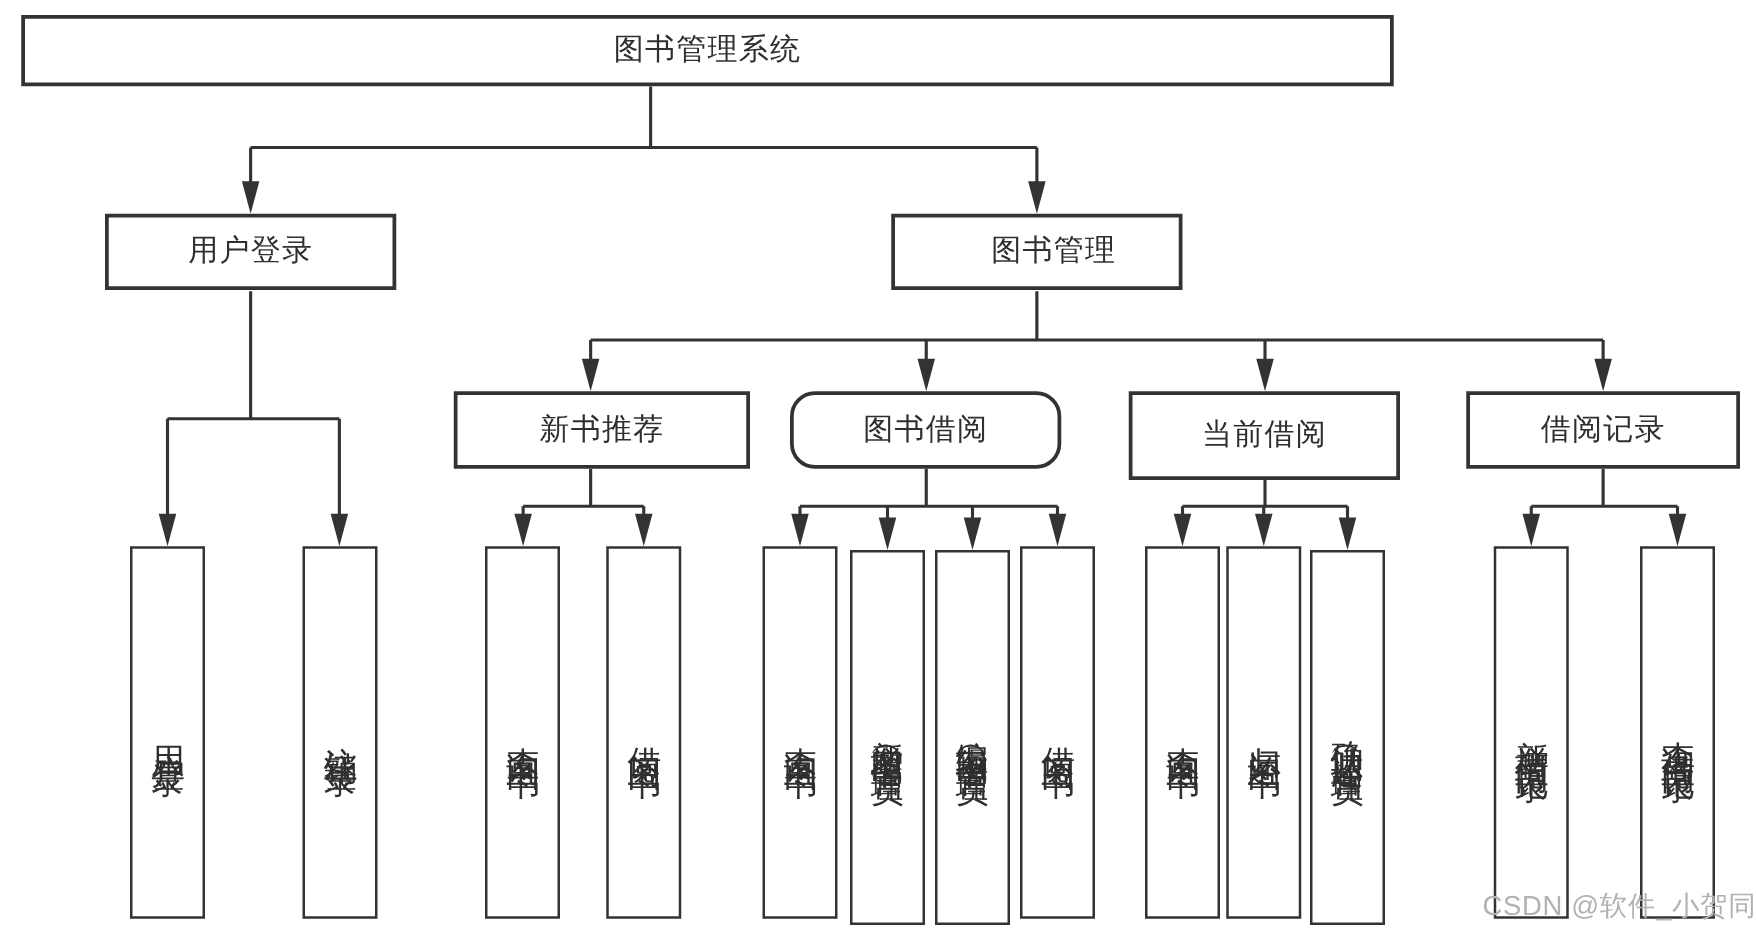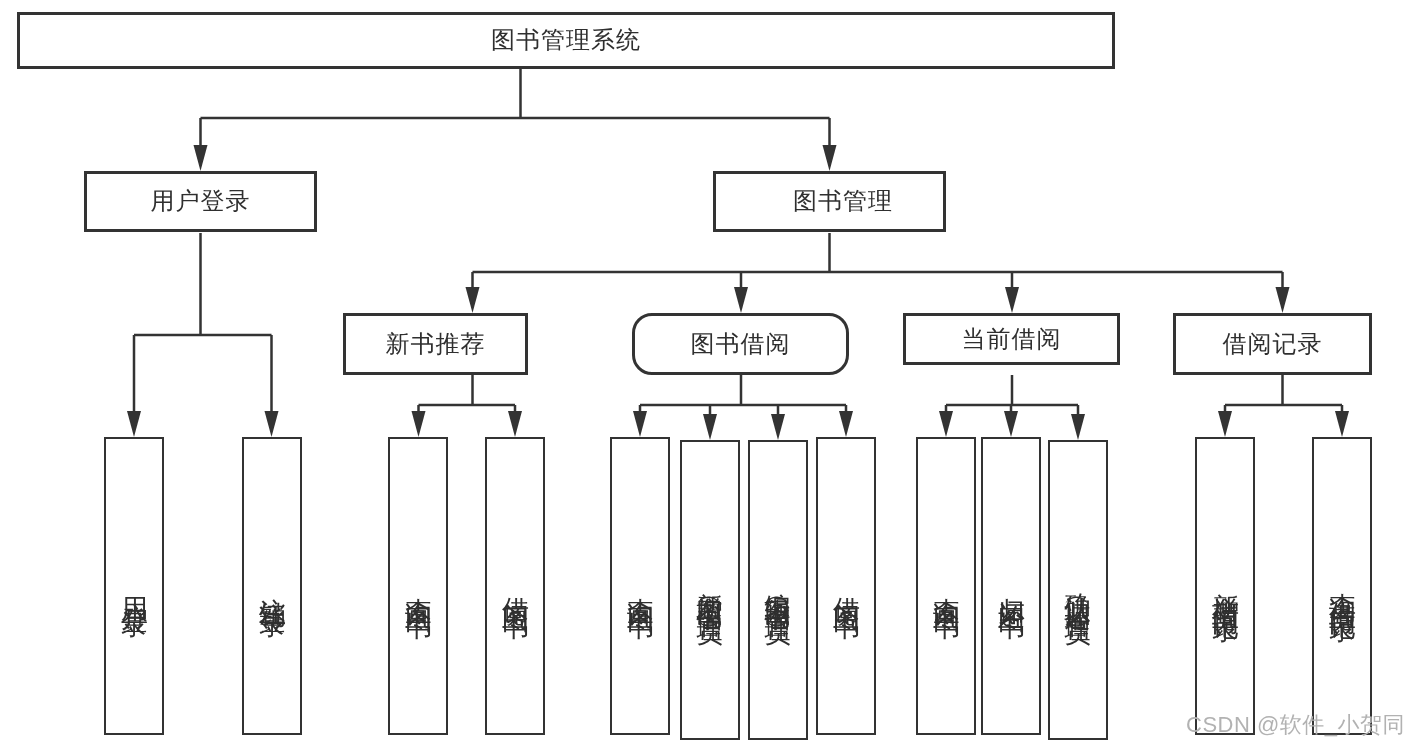--- a/index.html
+++ b/index.html
@@ -99,24 +99,24 @@
     <polygon class="arrow" points="1071,414 1085,414 1078,440"></polygon>
     <polygon class="arrow" points="1218,411 1232,411 1225,437"></polygon>
     <polygon class="arrow" points="1335,411 1349,411 1342,437"></polygon>
   </svg>
 
   <div class="node h-node" style="left:17px;top:12px;width:1098px;height:57px;">图书管理系统</div>
 
   <div class="node h-node" style="left:84px;top:171px;width:233px;height:61px;">用户登录</div>
   <div class="node h-node" style="left:713px;top:171px;width:233px;height:61px;padding-left:27px;">图书管理</div>
 
-  <div class="node h-node" style="left:343px;top:313px;width:185px;height:62px;">新书推荐</div>
+  <div class="node h-node" style="left:363px;top:313px;width:237px;height:62px;">新书推荐</div>
   <div class="node h-node" style="left:632px;top:313px;width:217px;height:62px;border-radius:20px;">图书借阅</div>
-  <div class="node h-node" style="left:903px;top:313px;width:217px;height:52px;">当前借阅</div>
-  <div class="node h-node" style="left:1173px;top:313px;width:199px;height:62px;">借阅记录</div>
+  <div class="node h-node" style="left:903px;top:313px;width:217px;height:71px;">当前借阅</div>
+  <div class="node h-node" style="left:1173px;top:313px;width:219px;height:62px;">借阅记录</div>
 
   <div class="node v-node" style="left:104px;top:437px;width:60px;height:298px;">
     <span class="vtext">用户登录</span>
   </div>
   <div class="node v-node" style="left:242px;top:437px;width:60px;height:298px;">
     <span class="vtext">注销登录</span>
   </div>
 
   <div class="node v-node" style="left:388px;top:437px;width:60px;height:298px;">
     <span class="vtext">查询图书</span>

